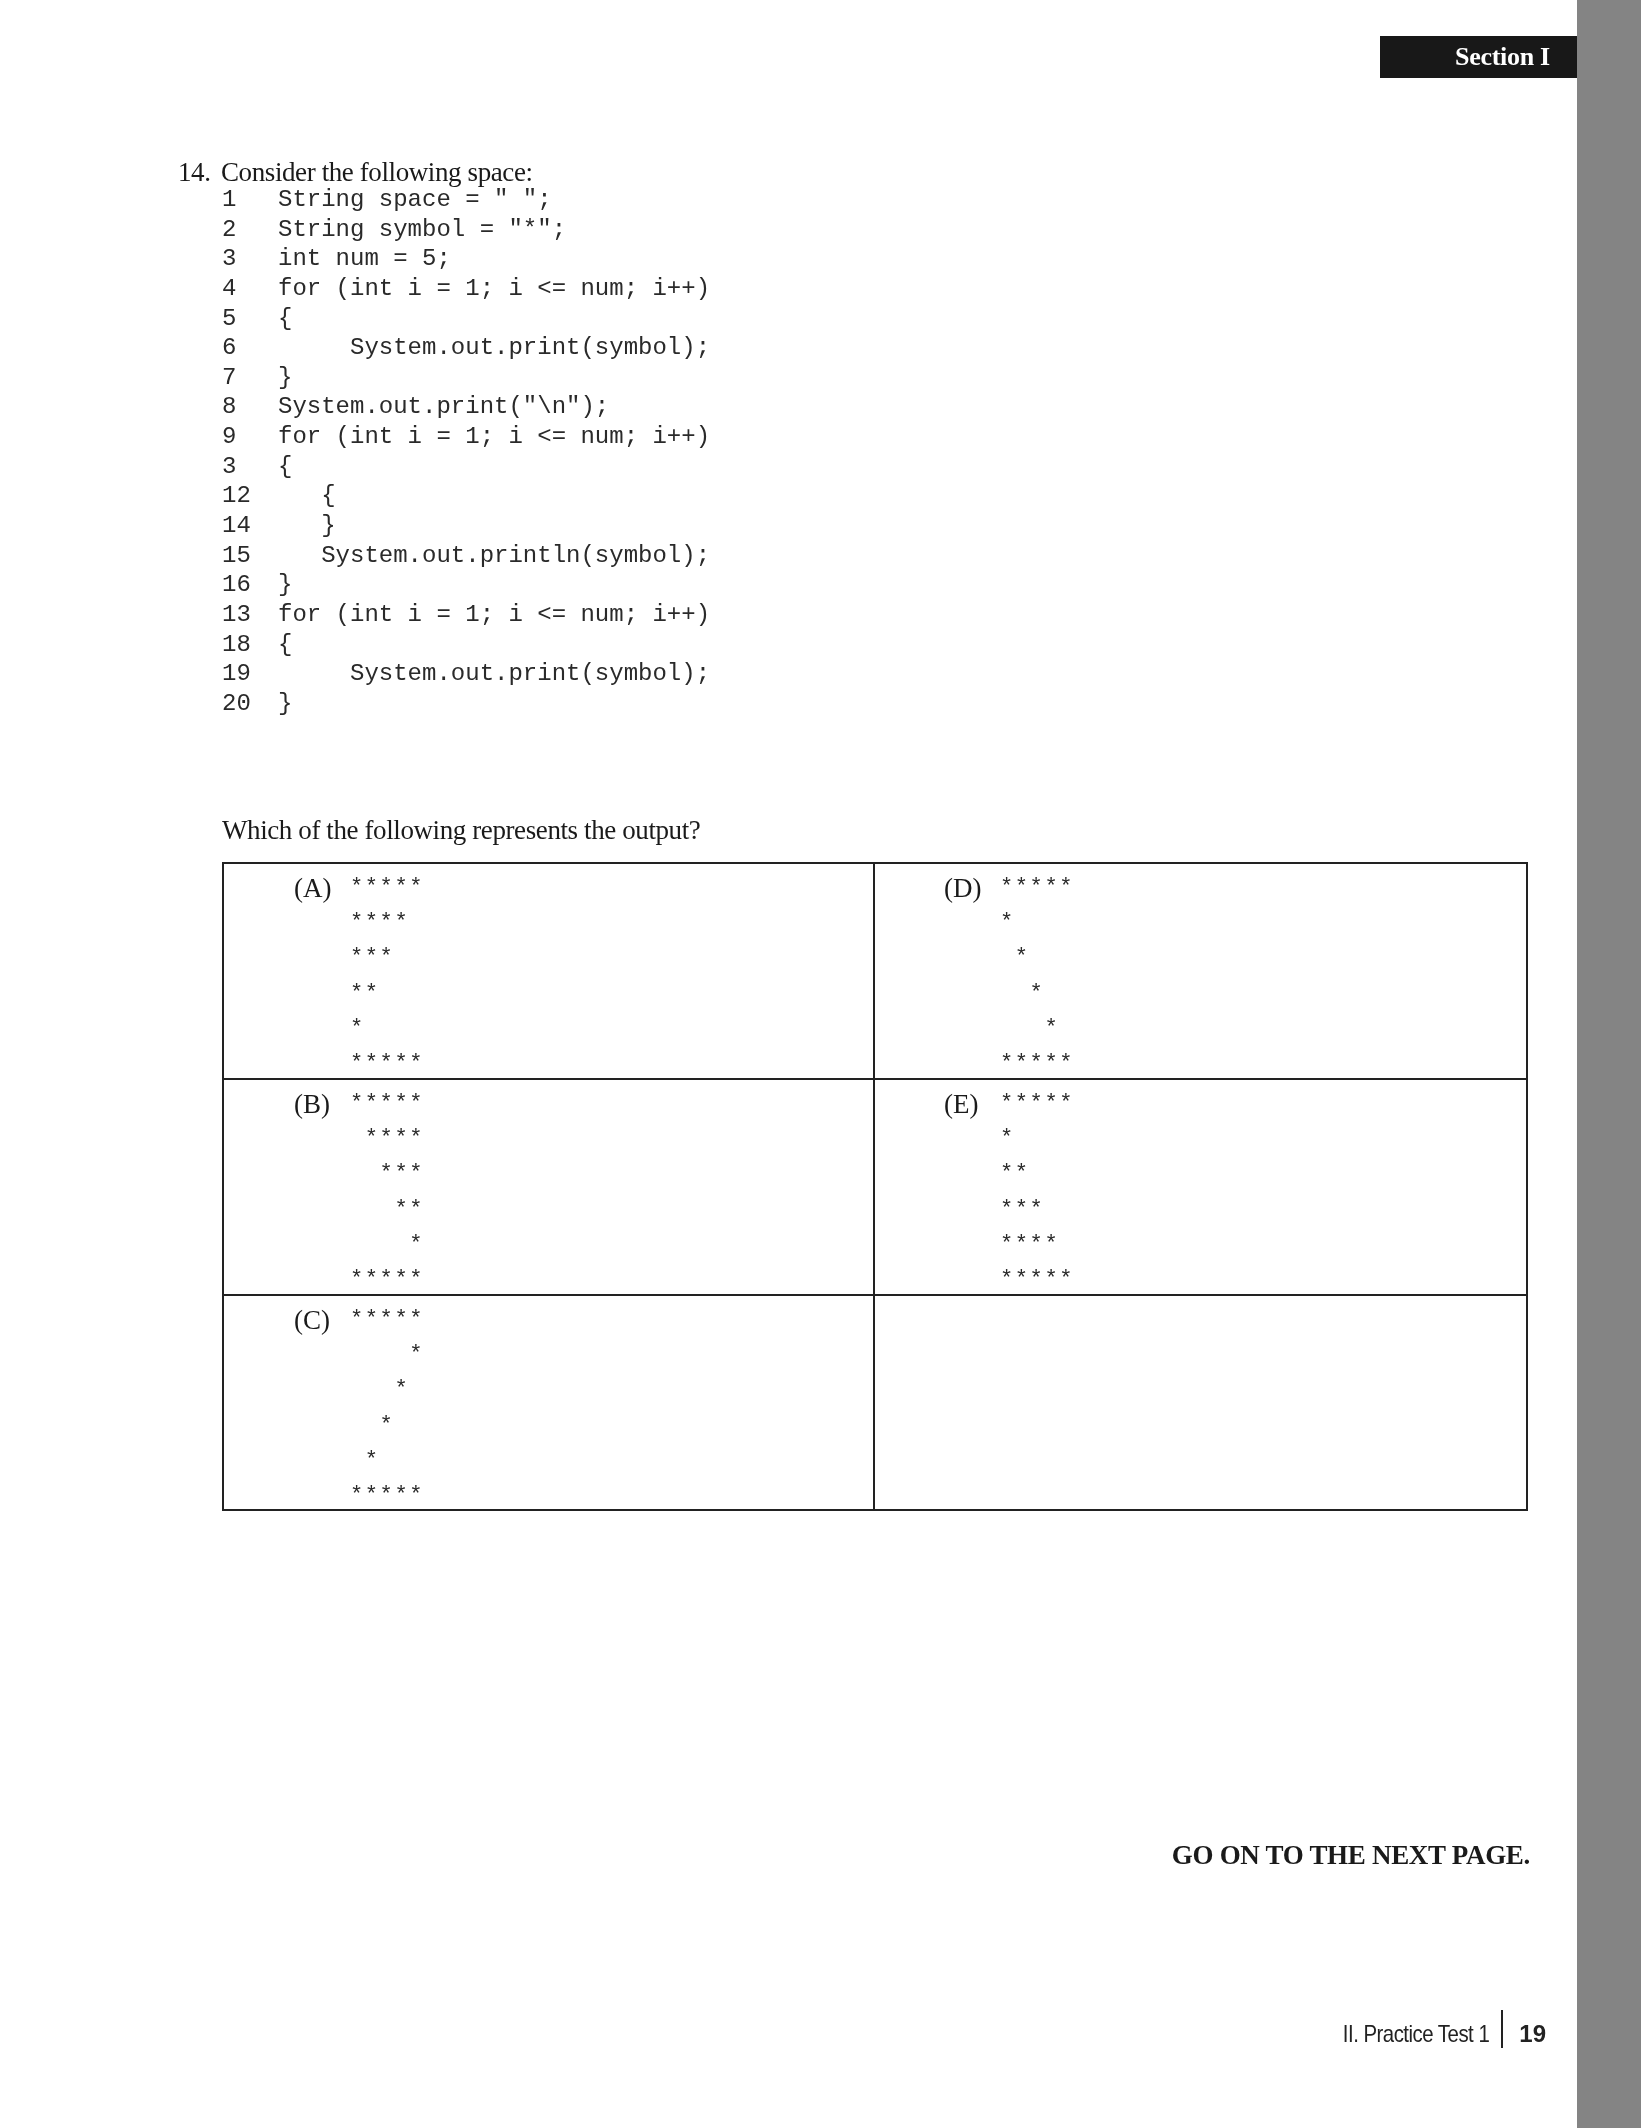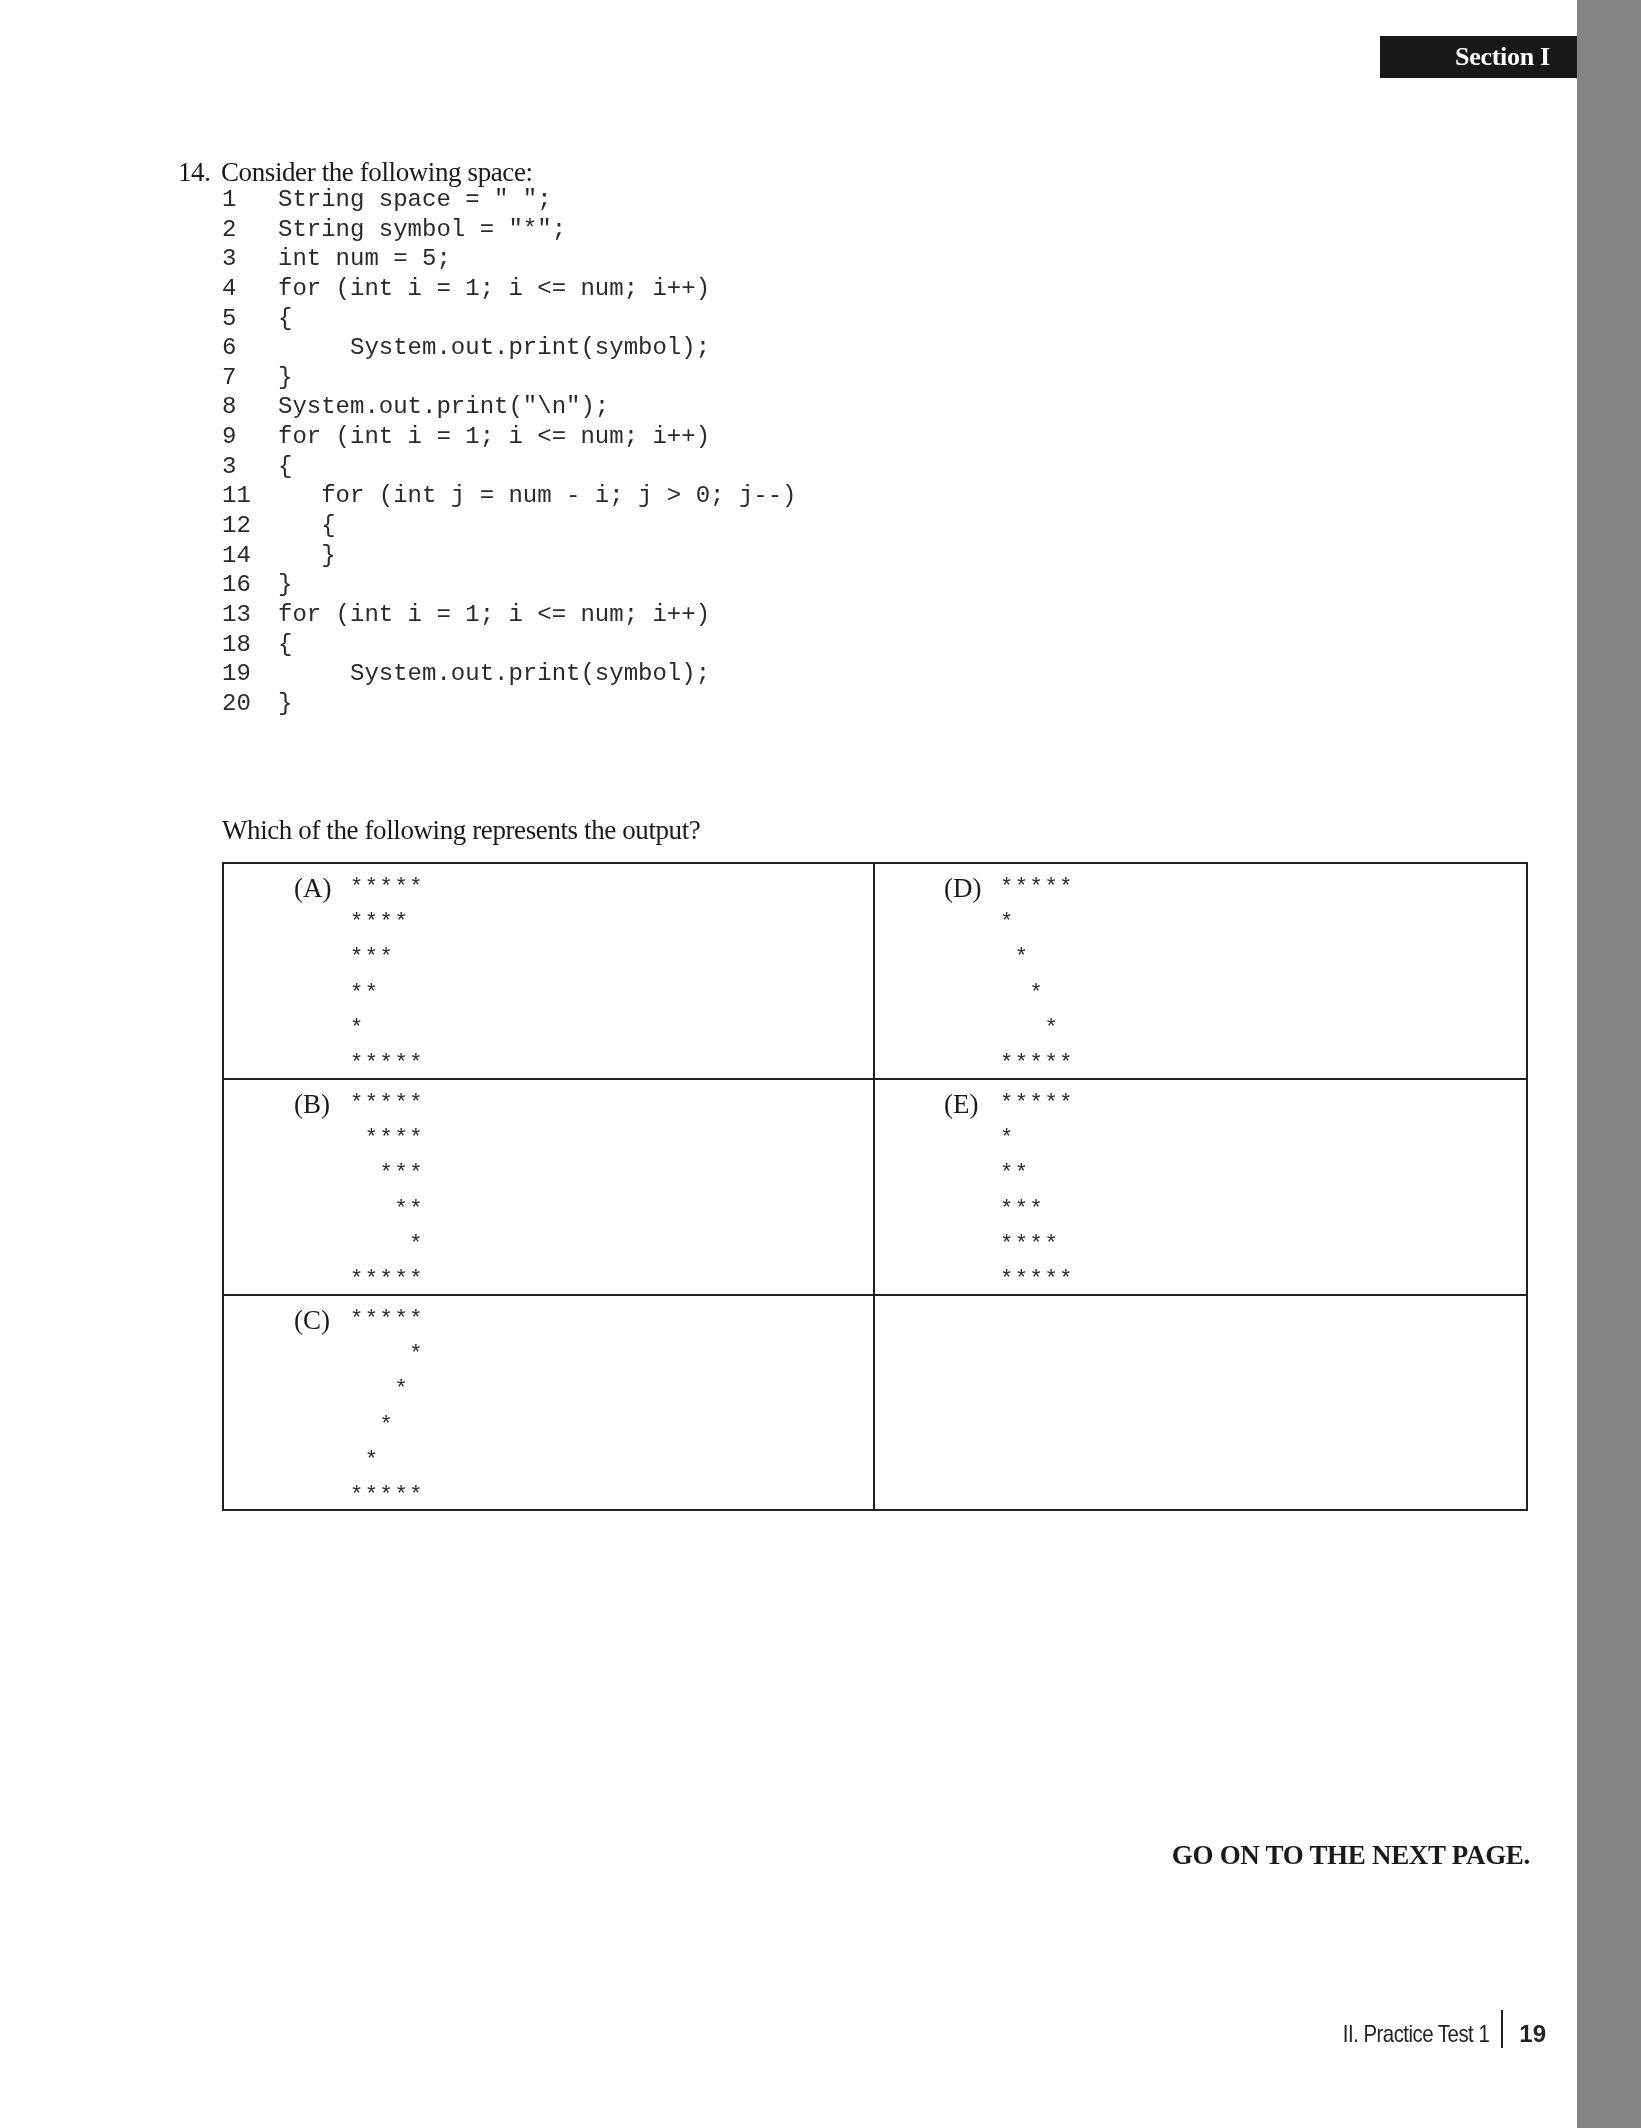--- a/index.html
+++ b/index.html
@@ -94,23 +94,23 @@
   <div class="code-line"><span class="ln">1</span><span class="src">String space = " ";</span></div>
   <div class="code-line"><span class="ln">2</span><span class="src">String symbol = "*";</span></div>
   <div class="code-line"><span class="ln">3</span><span class="src">int num = 5;</span></div>
   <div class="code-line"><span class="ln">4</span><span class="src">for (int i = 1; i &lt;= num; i++)</span></div>
   <div class="code-line"><span class="ln">5</span><span class="src">{</span></div>
   <div class="code-line"><span class="ln">6</span><span class="src">     System.out.print(symbol);</span></div>
   <div class="code-line"><span class="ln">7</span><span class="src">}</span></div>
   <div class="code-line"><span class="ln">8</span><span class="src">System.out.print("\n");</span></div>
   <div class="code-line"><span class="ln">9</span><span class="src">for (int i = 1; i &lt;= num; i++)</span></div>
   <div class="code-line"><span class="ln">3</span><span class="src">{</span></div>
-  <div class="code-line"><span class="ln">11</span><span class="src">   for (int j = num - i; j &gt; 0; j--)</span></div>
   <div class="code-line"><span class="ln">12</span><span class="src">   {</span></div>
   <div class="code-line"><span class="ln">14</span><span class="src">   }</span></div>
+  <div class="code-line"><span class="ln">15</span><span class="src">   System.out.println(symbol);</span></div>
   <div class="code-line"><span class="ln">16</span><span class="src">}</span></div>
   <div class="code-line"><span class="ln">13</span><span class="src">for (int i = 1; i &lt;= num; i++)</span></div>
   <div class="code-line"><span class="ln">18</span><span class="src">{</span></div>
   <div class="code-line"><span class="ln">19</span><span class="src">     System.out.print(symbol);</span></div>
   <div class="code-line"><span class="ln">20</span><span class="src">}</span></div>
 </div>
 
 <div class="prompt">Which of the following represents the output?</div>
 
 <div class="answers">

